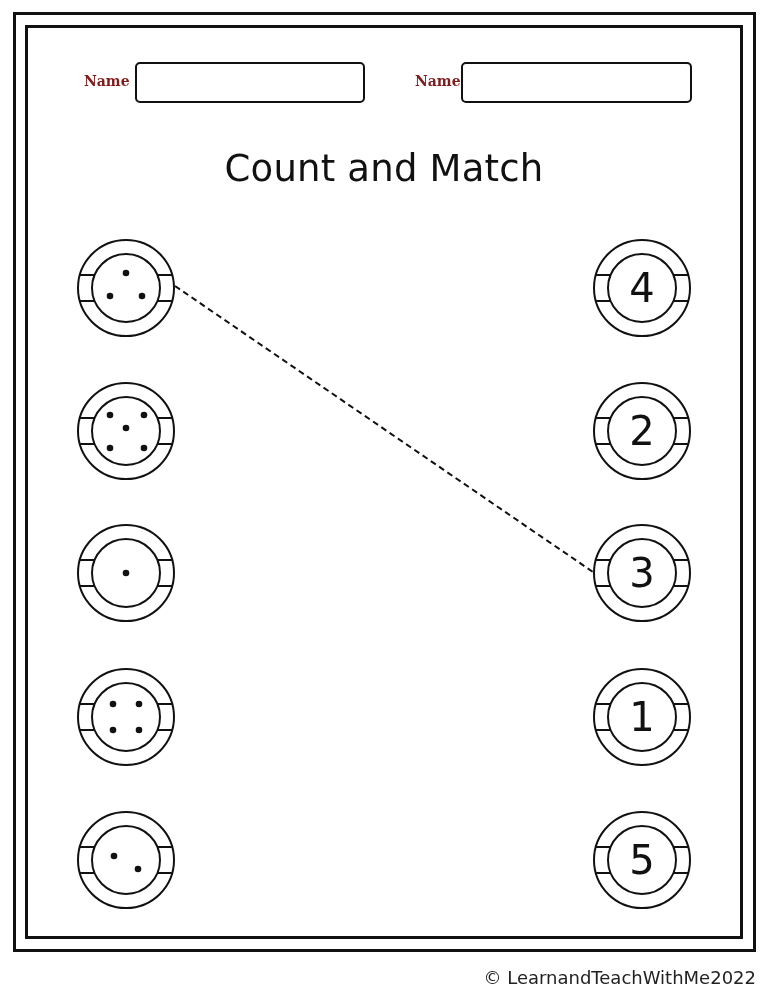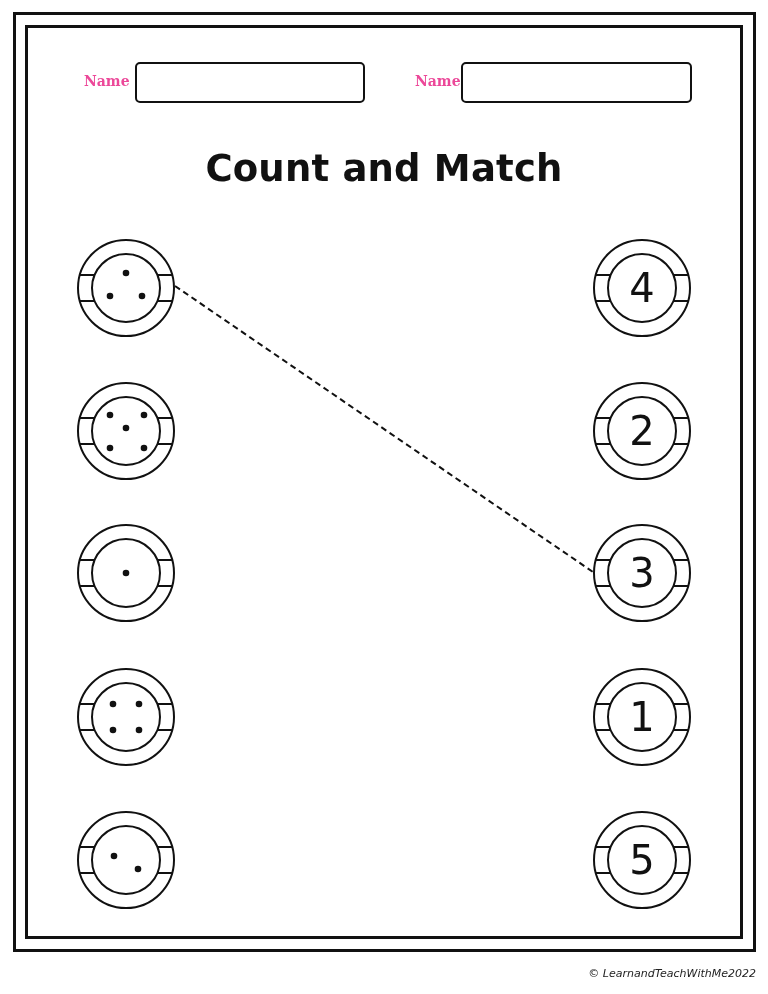--- a/index.html
+++ b/index.html
@@ -10,38 +10,38 @@
       position: absolute; left: 13px; top: 12px; width: 743px; height: 940px;
       border: 3px solid #111;
     }
     .inner-border {
       position: absolute; left: 25px; top: 25px; width: 718px; height: 914px;
       border: 3px solid #111;
     }
 
     .field-label {
       position: absolute; top: 73px;
-      font-family: "DejaVu Serif", serif; font-weight: bold; font-size: 14px; color: #ec4899; text-align: right;
+      font-family: "DejaVu Serif", serif; font-weight: bold; font-size: 14px; color: #7f1d1d; text-align: right;
     }
     .field-box {
       position: absolute; top: 62px; height: 41px;
       border: 2px solid #111; border-radius: 5px; background: #fff;
     }
 
     .title {
       position: absolute; left: 0; width: 768px; top: 147px; text-align: center;
-      font-family: "DejaVu Sans", sans-serif; font-size: 37px; font-weight: bold; color: #111;
+      font-family: "DejaVu Sans", sans-serif; font-size: 37px; font-weight: normal; color: #111;
       letter-spacing: 0.2px;
     }
 
     .worksheet-svg { position: absolute; left: 0; top: 0; }
 
     .copyright {
       position: absolute; right: 12px; top: 967px;
-      font-family: "DejaVu Sans", sans-serif; font-size: 11px; color: #222; font-style: italic;
+      font-family: "DejaVu Sans", sans-serif; font-size: 18px; color: #222;
     }
   </style>
 </head>
 <body>
 
 <div class="outer-border"></div>
 <div class="inner-border"></div>
 
 <span class="field-label" style="left:84px;">Name</span>
 <div class="field-box" style="left:135px; width:230px;"></div>

